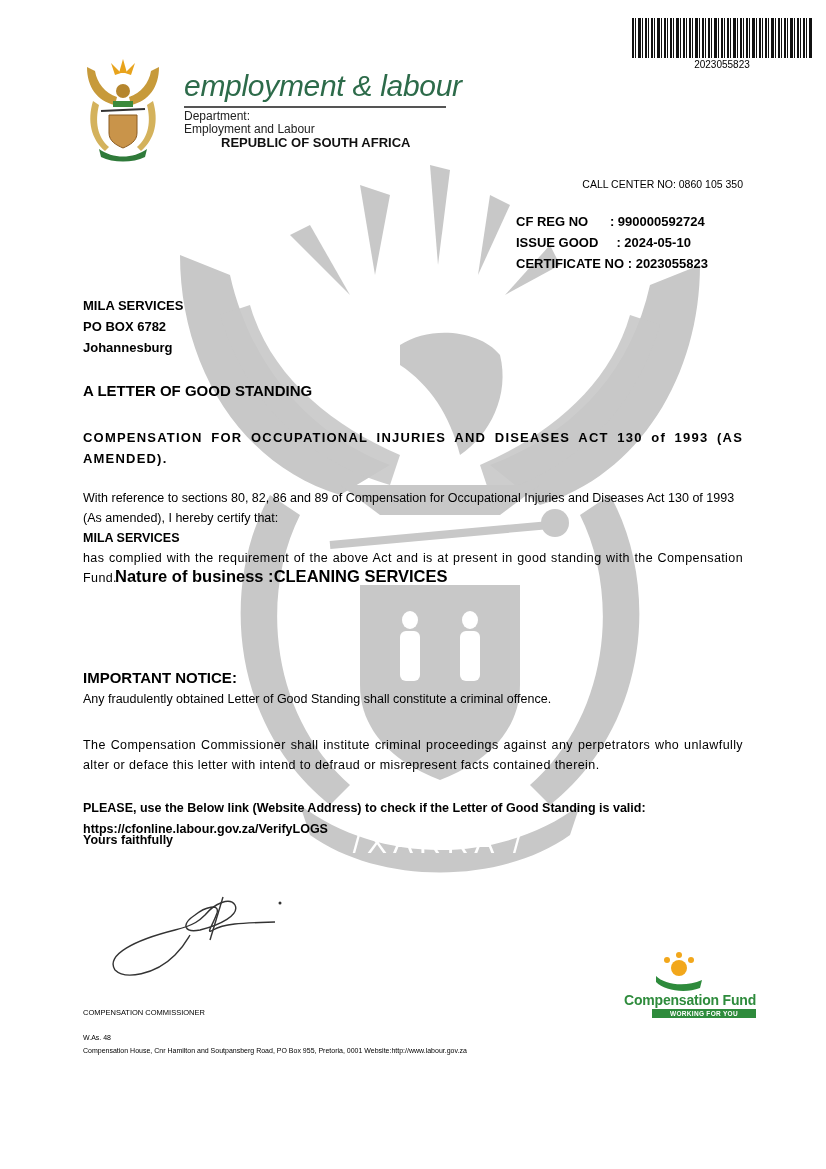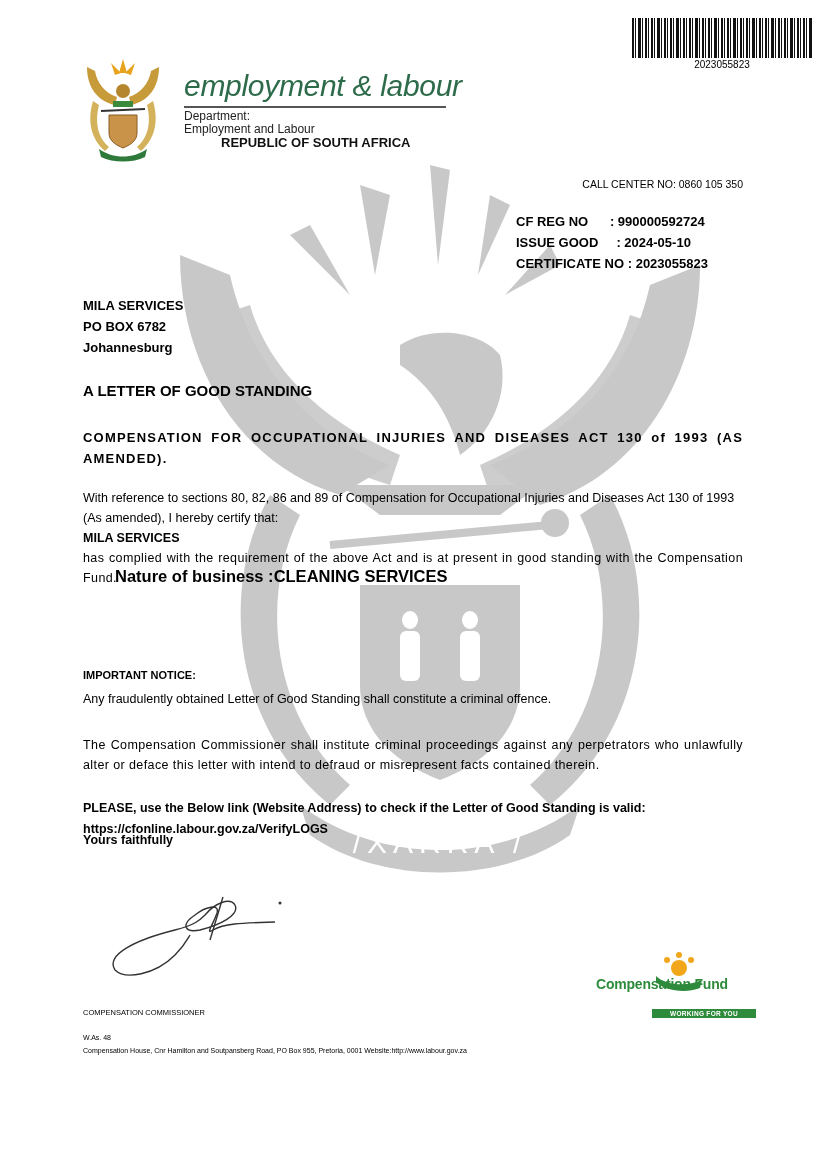--- a/index.html
+++ b/index.html
@@ -36,38 +36,38 @@
 
     .act-title { position: absolute; left: 83px; top: 427px; width: 660px; font-size: 13px; font-weight: bold;
       letter-spacing: 1.2px; line-height: 21px; text-align: justify; }
 
     .body-text { position: absolute; left: 83px; top: 488px; width: 660px; font-size: 12.5px; line-height: 20px; }
     .body-text .just { text-align: justify; letter-spacing: 0.4px; }
     .body-text .bold { font-weight: bold; }
 
     .nature { position: absolute; left: 83px; top: 564px; font-size: 16.5px; font-weight: bold; line-height: 25px; margin-left: 32px; }
 
-    .notice-title { position: absolute; left: 83px; top: 669px; font-size: 11px; font-weight: bold; }
+    .notice-title { position: absolute; left: 83px; top: 669px; font-size: 15px; font-weight: bold; }
     .notice-1 { position: absolute; left: 83px; top: 692px; font-size: 12.5px; }
     .notice-2 { position: absolute; left: 83px; top: 735px; width: 660px; font-size: 12.5px; line-height: 20px;
       text-align: justify; letter-spacing: 0.4px; }
 
     .verify { position: absolute; left: 83px; top: 798px; font-size: 12.5px; font-weight: bold; line-height: 21px; }
 
     .closing { position: absolute; left: 83px; top: 833px; font-size: 12.5px; font-weight: bold; }
 
     .signature { position: absolute; left: 105px; top: 885px; width: 200px; height: 100px; }
 
     .commissioner { position: absolute; left: 83px; top: 1008px; font-size: 7.5px; }
     .form-no { position: absolute; left: 83px; top: 1034px; font-size: 7px; }
     .footer-addr { position: absolute; left: 83px; top: 1047px; font-size: 7px; }
 
     .cf-logo { position: absolute; left: 596px; top: 950px; width: 160px; height: 70px; }
-    .cf-name { position: absolute; left: 0; top: 26px; width: 160px; font-size: 14px; font-weight: bold; color: #2e8b3c;
-      text-align: left; letter-spacing: -0.2px; }
+    .cf-name { position: absolute; left: 0; top: 42px; width: 160px; font-size: 14px; font-weight: bold; color: #2e8b3c;
+      text-align: right; letter-spacing: -0.2px; }
     .cf-tag { position: absolute; left: 56px; top: 59px; width: 104px; height: 9px; background: #2e8b3c; color: #fff;
       font-size: 6.5px; font-weight: bold; text-align: center; line-height: 9px; letter-spacing: 0.3px; }
 
     .content { position: relative; z-index: 1; }
   </style>
 </head>
 <body>
 
 <svg class="watermark" viewBox="0 0 560 720">
   <g fill="#c8c8c8">

